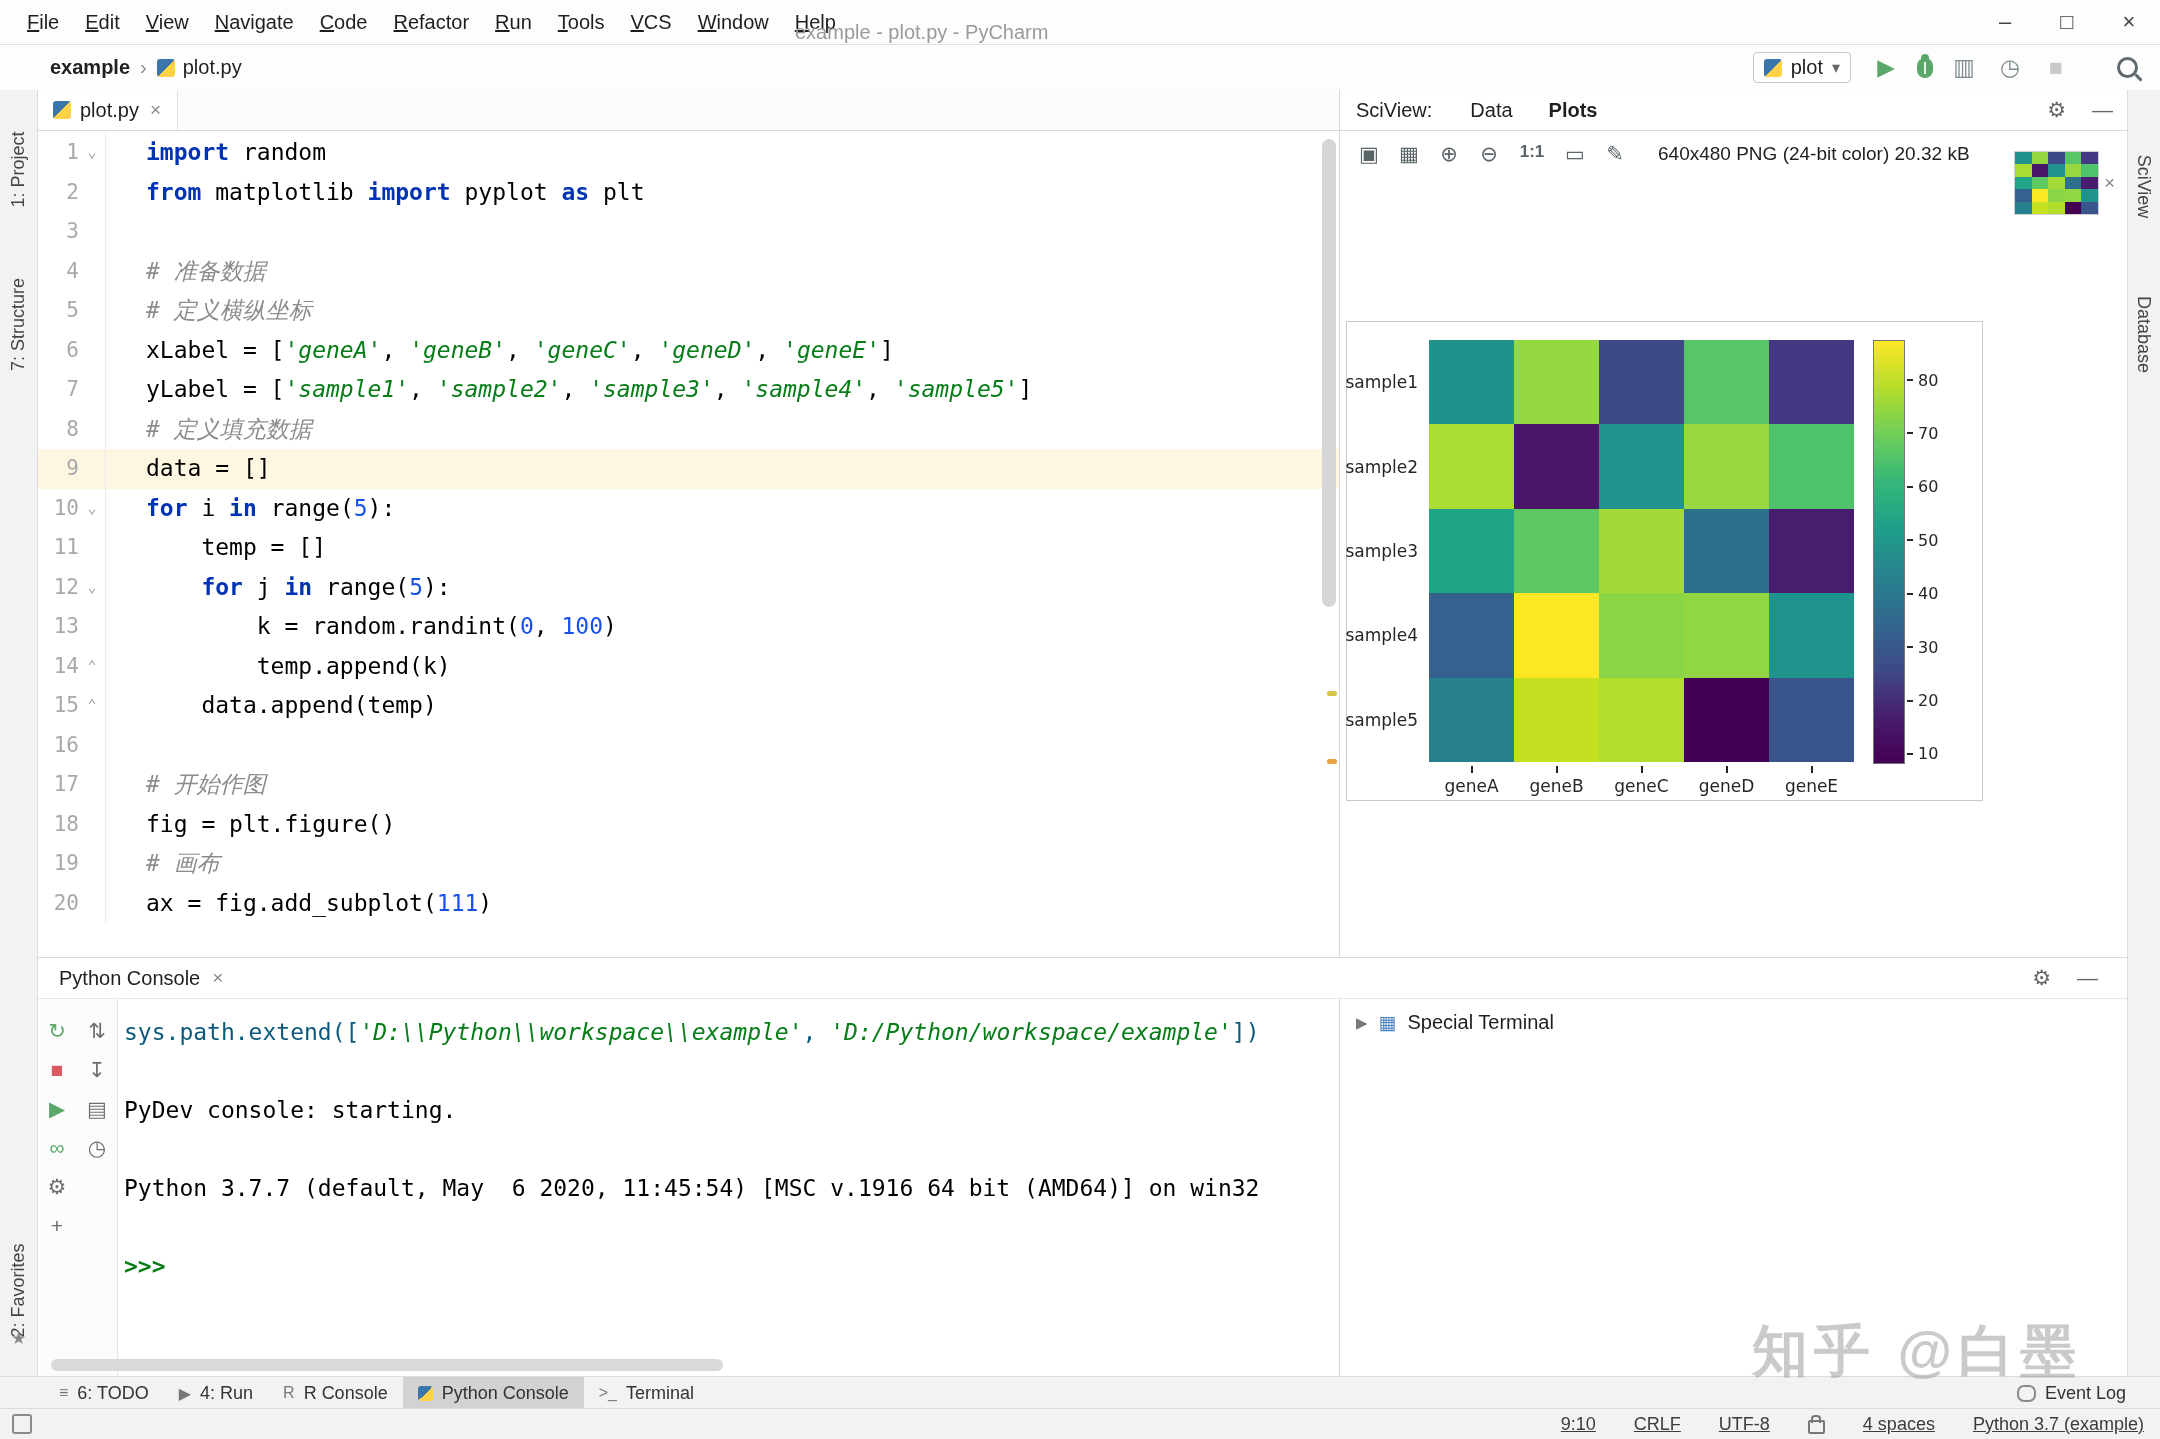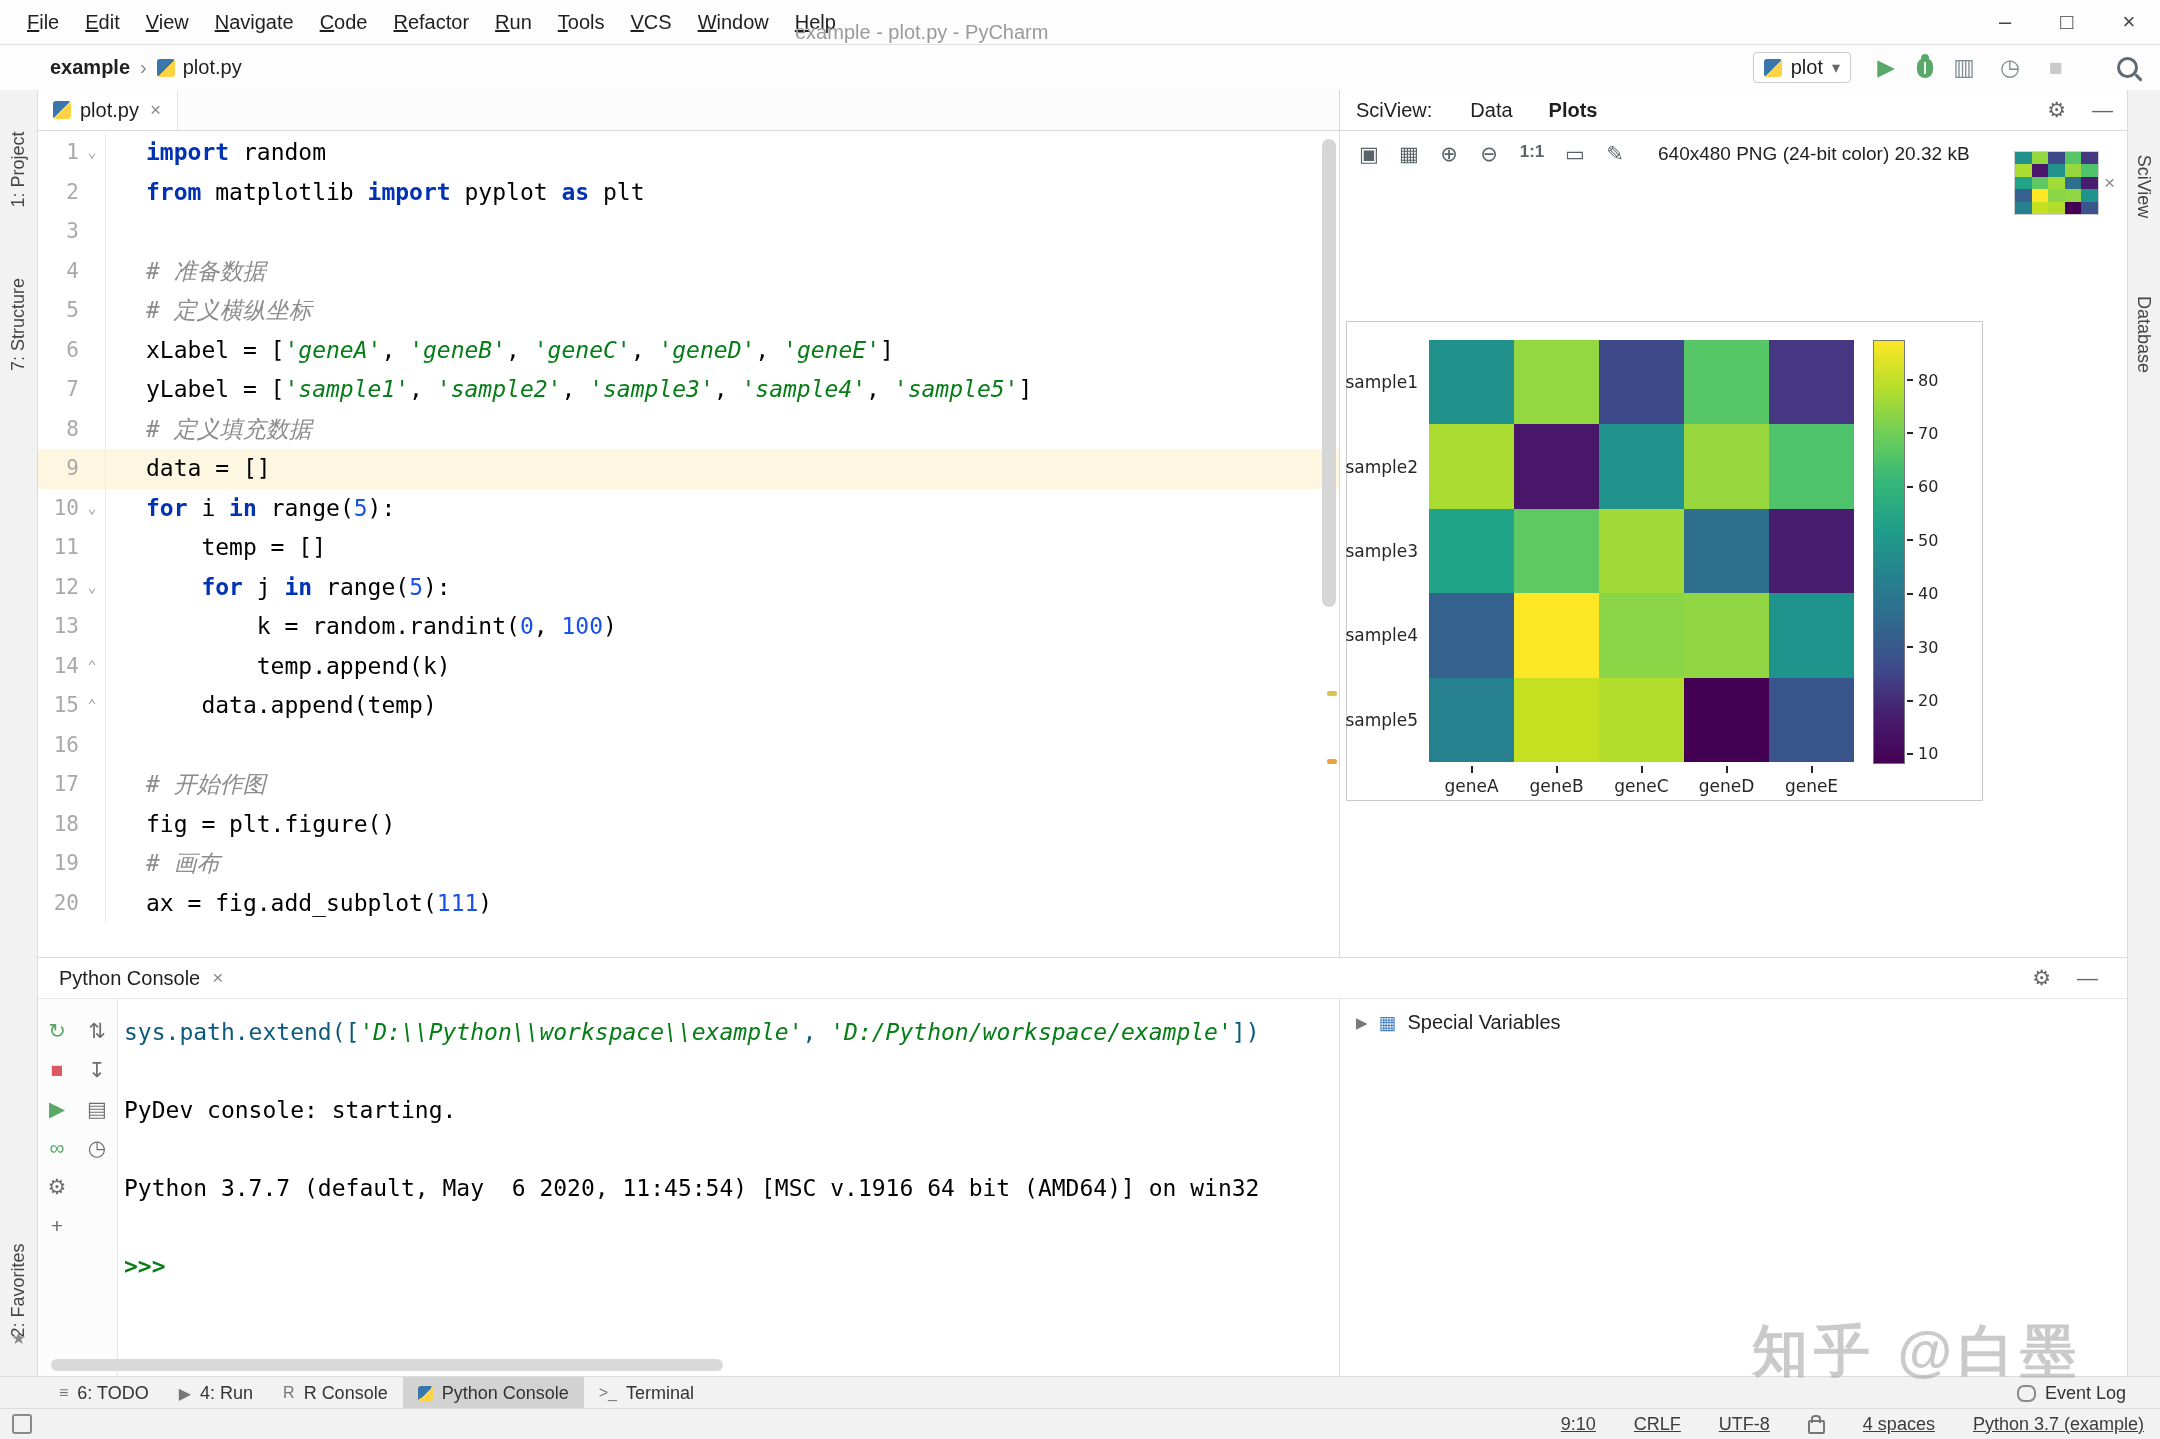--- a/index.html
+++ b/index.html
@@ -366,21 +366,21 @@
           <div class="console-row"></div>
           <div class="console-row"><span class="s-pl">Python 3.7.7 (default, May  6 2020, 11:45:54) [MSC v.1916 64 bit (AMD64)] on win32</span></div>
           <div class="console-row"></div>
           <div class="console-row"><span class="s-prompt">&gt;&gt;&gt;</span></div>
         </div>
       <div class="h-scroll"></div>
       <div id="special-vars">
         <div class="sv-header">
           <span class="sv-arrow">▶</span>
           <span class="sv-grid">▦</span>
-          <span>Special Variables</span>
+          <span>Special Terminal</span>
         </div>
       </div>
     </div>
   </section>
 
   <footer id="bottombar">
     <div id="bb-items" style="display:flex;align-items:stretch;">
         <div class="bb-item">
           <span class="bb-glyph">≡</span>
           <span>6: TODO</span>

